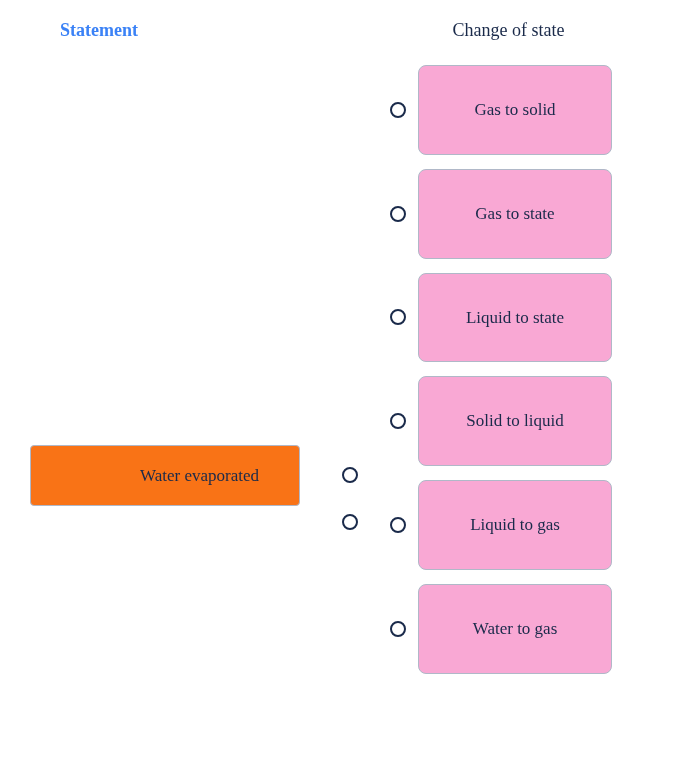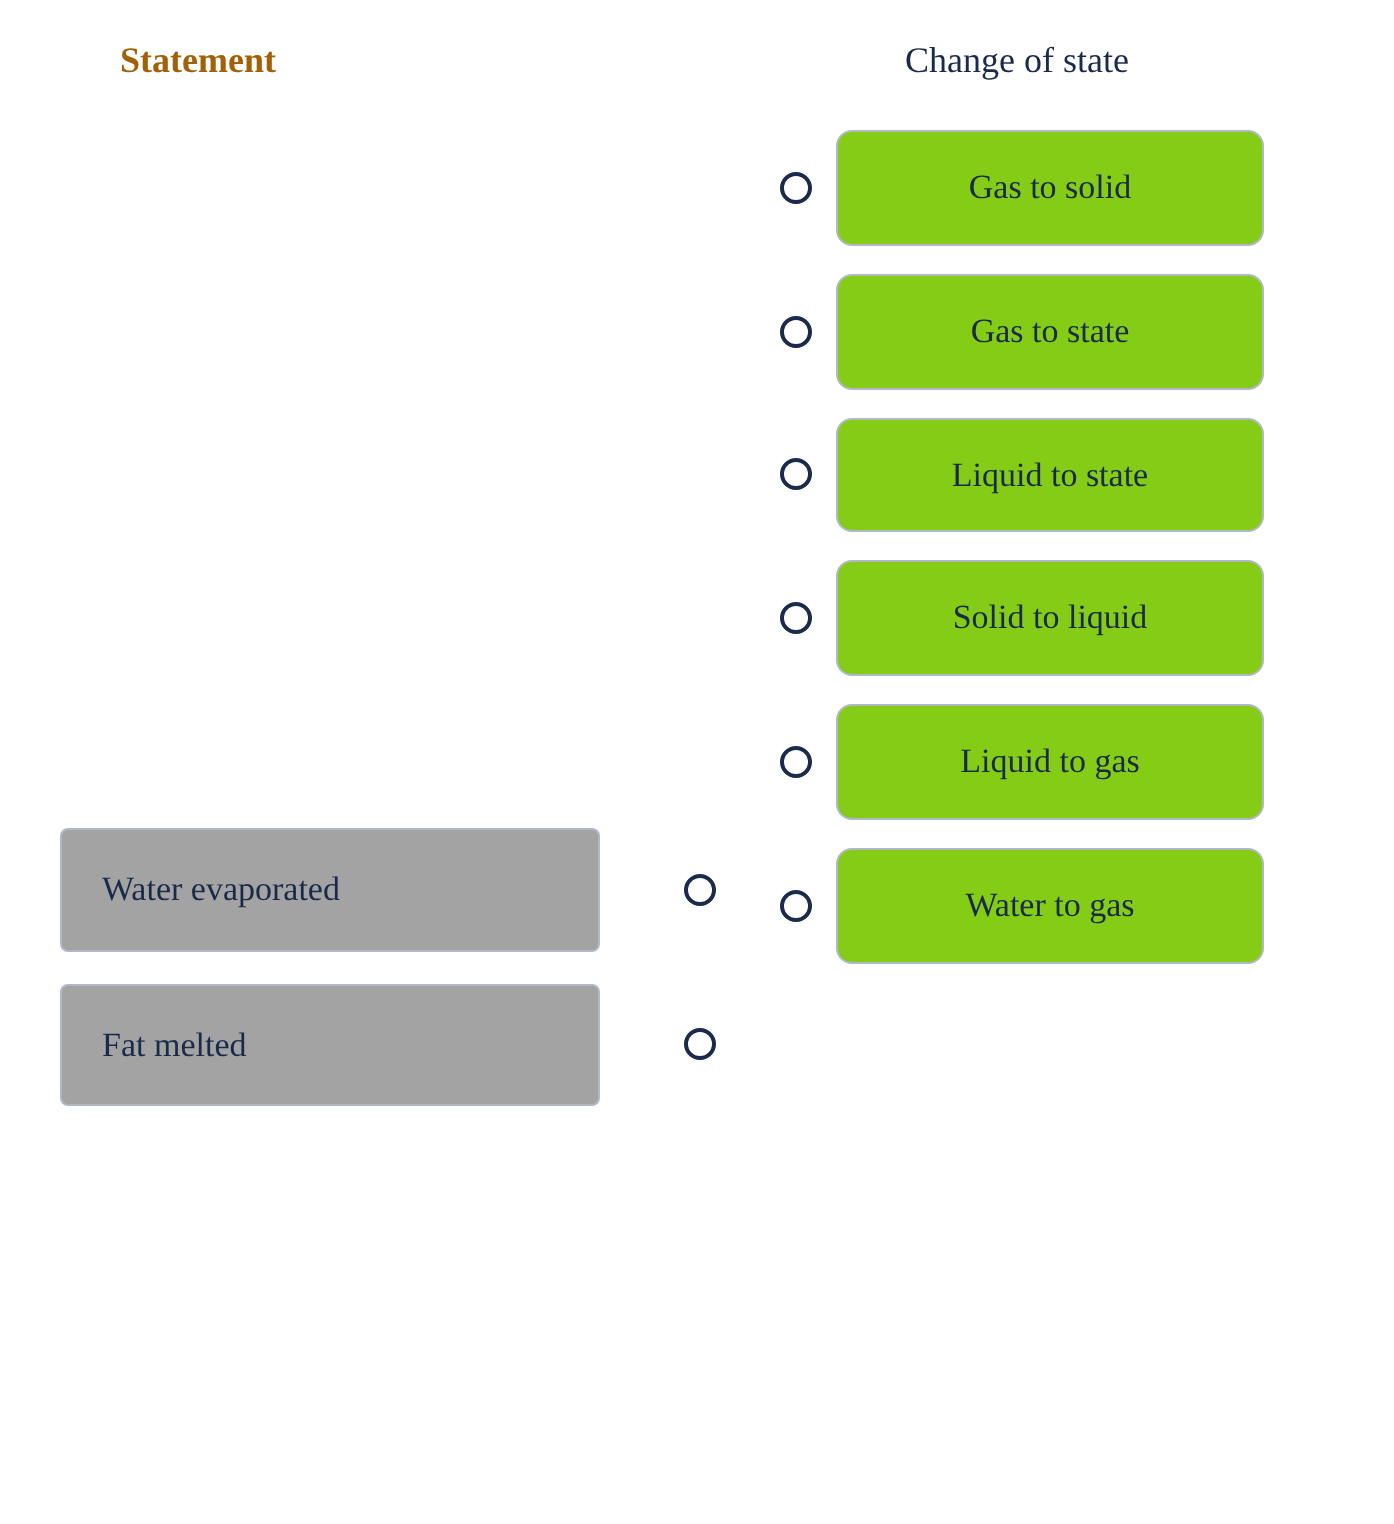--- a/index.html
+++ b/index.html
@@ -27,21 +27,21 @@
     .header-row {
       display: flex;
       flex-direction: row;
       margin-bottom: 24px;
     }
 
     .col-statement-header {
       width: 320px;
       font-weight: bold;
       font-size: 18px;
-      color: #a16207;
+      color: #3b82f6;
       padding-left: 30px;
     }
 
     .col-change-header {
       flex: 1;
       font-weight: normal;
       font-size: 18px;
       color: #1a2a4a;
       text-align: center;
     }
@@ -67,24 +67,24 @@
       align-items: center;
       position: relative;
     }
 
     .statement-box {
       border: 1.5px solid #b0b8c8;
       border-radius: 4px;
       padding: 18px 40px 18px 20px;
       font-size: 17px;
       color: #1a2a4a;
-      text-align: left;
+      text-align: right;
       width: 270px;
       line-height: 1.4;
-      background: #a3a3a3;
+      background: #f97316;
     }
 
     .statement-connector {
       width: 16px;
       height: 16px;
       border: 2.5px solid #1a2a4a;
       border-radius: 50%;
       background: #fff;
       position: absolute;
       right: -8px;
@@ -113,27 +113,27 @@
       border: 2.5px solid #1a2a4a;
       border-radius: 50%;
       background: #fff;
       flex-shrink: 0;
       margin-right: 12px;
     }
 
     .change-box {
       border: 1.5px solid #b0b8c8;
       border-radius: 8px;
-      padding: 16px 20px;
+      padding: 32px 20px;
       font-size: 17px;
       color: #1a2a4a;
       text-align: center;
-      width: 214px;
+      width: 194px;
       line-height: 1.4;
-      background: #84cc16;
+      background: #f9a8d4;
     }
   </style>
 </head>
 <body>
 
 <div class="container">
 
   <div class="header-row">
     <div class="col-statement-header">Statement</div>
     <div class="col-change-header">Change of state</div>
@@ -141,21 +141,20 @@
 
   <div class="content-row">
 
     <div class="col-statement">
 
     <div class="statement-item">
           <div class="statement-box">Water evaporated</div>
           <div class="statement-connector"></div>
         </div>
         <div class="statement-item">
-          <div class="statement-box">Fat melted</div>
           <div class="statement-connector"></div>
         </div>
       </div>
 
     <div class="col-change">
 
     <div class="change-item">
           <div class="change-connector"></div>
           <div class="change-box">Gas to solid</div>
         </div>

